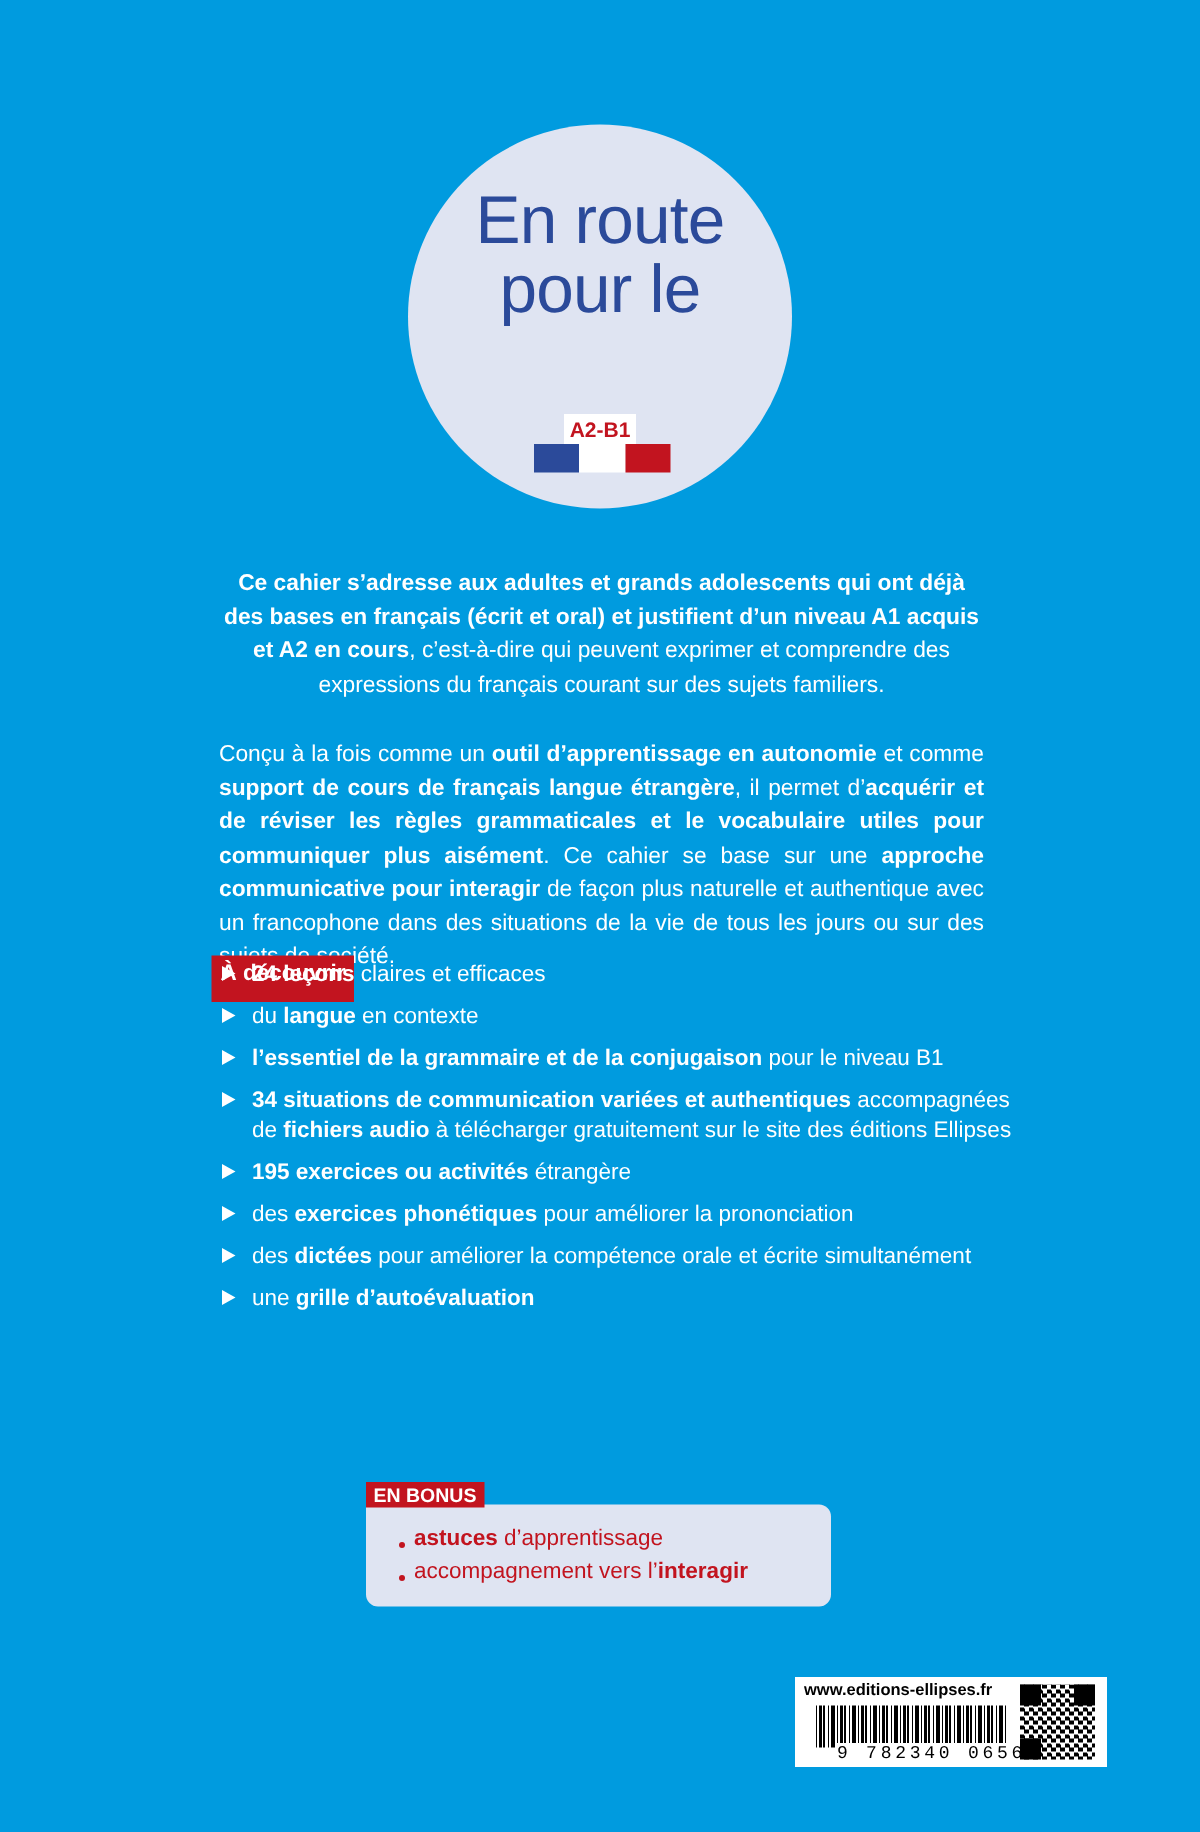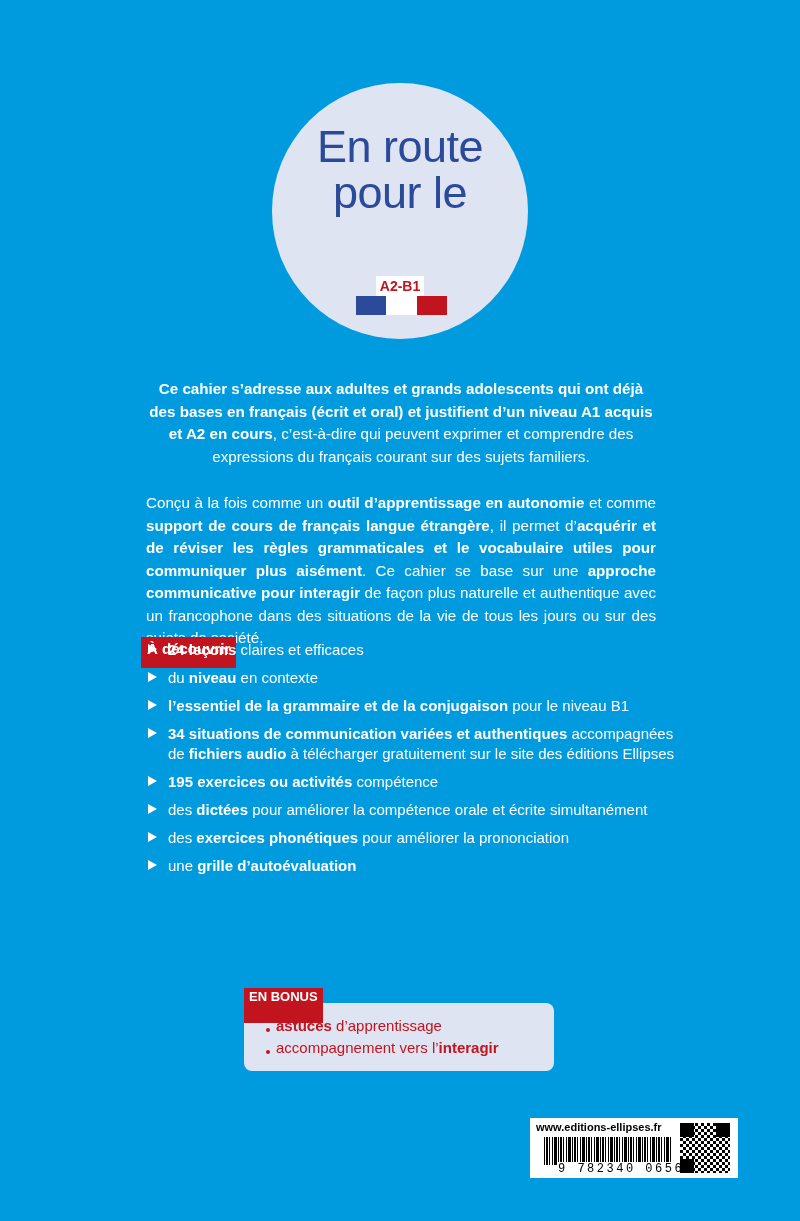--- a/index.html
+++ b/index.html
@@ -54,21 +54,21 @@
   }
   .bullets li .arrow {
     position:absolute; left:0; top:4px; width:0; height:0;
     border-left:9px solid #ffffff; border-top:5.5px solid transparent; border-bottom:5.5px solid transparent;
   }
   .bullets b { font-weight:bold; }
 
   .bonus-tag {
     position:absolute; left:244px; top:988px;
     background:#c2141f; color:#fff; font-weight:bold; font-size:13px;
-    padding:0 5px; height:35px; line-height:17px; z-index:2;
+    padding:0 5px; height:17px; line-height:17px; z-index:2;
   }
   .bonus-box {
     position:absolute; left:244px; top:1003px; width:310px; height:68px;
     background:#dfe4f2; border-radius:8px; border-top-left-radius:0;
   }
   .bonus-list { position:absolute; left:22px; top:12px; list-style:none; }
   .bonus-list li {
     color:#c2141f; font-size:15px; line-height:22px; position:relative; padding-left:10px;
   }
   .bonus-list li .dot {
@@ -115,26 +115,26 @@
     <span class="r"></span>
   </div>
 </div>
 
 <div class="para p1"><b>Ce cahier s’adresse aux adultes et grands adolescents qui ont déjà des bases en français (écrit et oral) et justifient d’un niveau A1 acquis et A2 en cours</b><span>, c’est-à-dire qui peuvent exprimer et comprendre des expressions du français courant sur des sujets familiers.</span></div>
 <div class="para p2"><span>Conçu à la fois comme un </span><b>outil d’apprentissage en autonomie</b><span> et comme </span><b>support de cours de français langue étrangère</b><span>, il permet d’</span><b>acquérir et de réviser les règles grammaticales et le vocabulaire utiles pour communiquer plus aisément</b><span>. Ce cahier se base sur une </span><b>approche communicative pour interagir</b><span> de façon plus naturelle et authentique avec un francophone dans des situations de la vie de tous les jours ou sur des sujets de société.</span></div>
 
 <div class="section-tag">À découvrir</div>
 <ul class="bullets" id="discover-list">
     <li><span class="arrow"></span><b> 24 leçons</b><span> claires et efficaces</span></li>
-    <li><span class="arrow"></span><span>du </span><b>niveau</b><span> en contexte</span></li>
+    <li><span class="arrow"></span><span>du </span><b>langue</b><span> en contexte</span></li>
     <li><span class="arrow"></span><b>l’essentiel de la grammaire et de la conjugaison</b><span> pour le niveau B1</span></li>
     <li style="margin-bottom: 8px;"><span class="arrow"></span><b>34 situations de communication variées et authentiques</b><span> accompagnées de </span><b>fichiers audio</b><span> à télécharger gratuitement sur le site des éditions Ellipses</span></li>
-    <li><span class="arrow"></span><b>195 exercices ou activités</b><span> compétence</span></li>
+    <li><span class="arrow"></span><b>195 exercices ou activités</b><span> étrangère</span></li>
+    <li><span class="arrow"></span><span>des </span><b>exercices phonétiques</b><span> pour améliorer la prononciation</span></li>
     <li><span class="arrow"></span><span>des </span><b>dictées</b><span> pour améliorer la compétence orale et écrite simultanément</span></li>
-    <li><span class="arrow"></span><span>des </span><b>exercices phonétiques</b><span> pour améliorer la prononciation</span></li>
     <li><span class="arrow"></span><span>une </span><b>grille d’autoévaluation</b></li>
   </ul>
 
 <div class="bonus-tag">EN BONUS</div>
 <div class="bonus-box">
   <ul class="bonus-list" id="bonus-list">
       <li><span class="dot"></span><b>astuces</b><span> d’apprentissage</span></li>
       <li><span class="dot"></span><span>accompagnement vers l’</span><b>interagir</b></li>
     </ul>
 </div>

